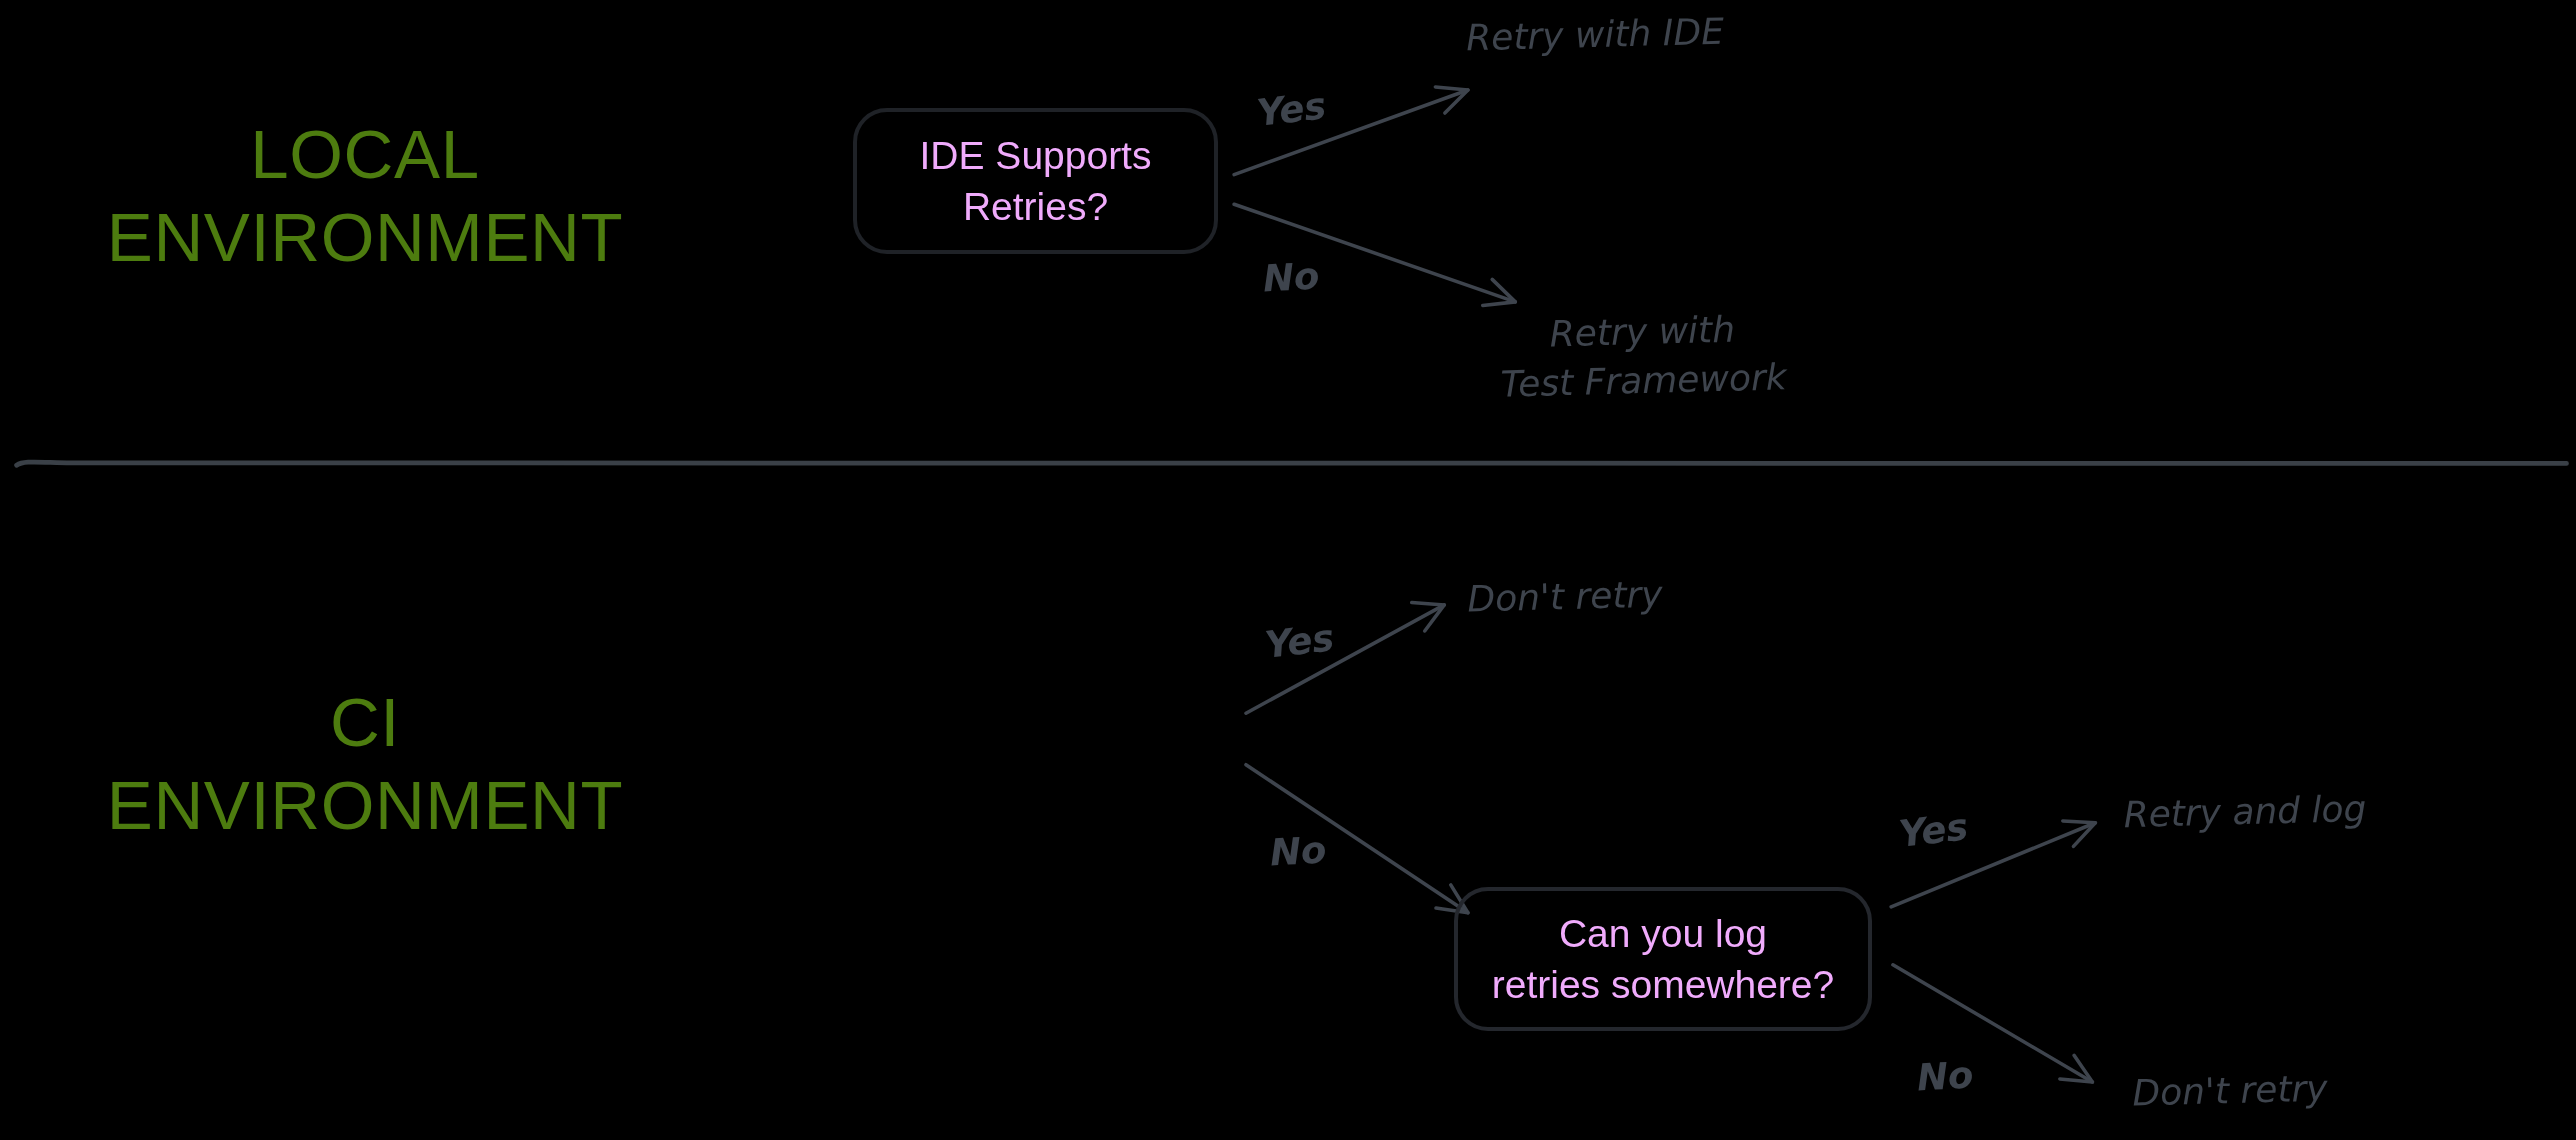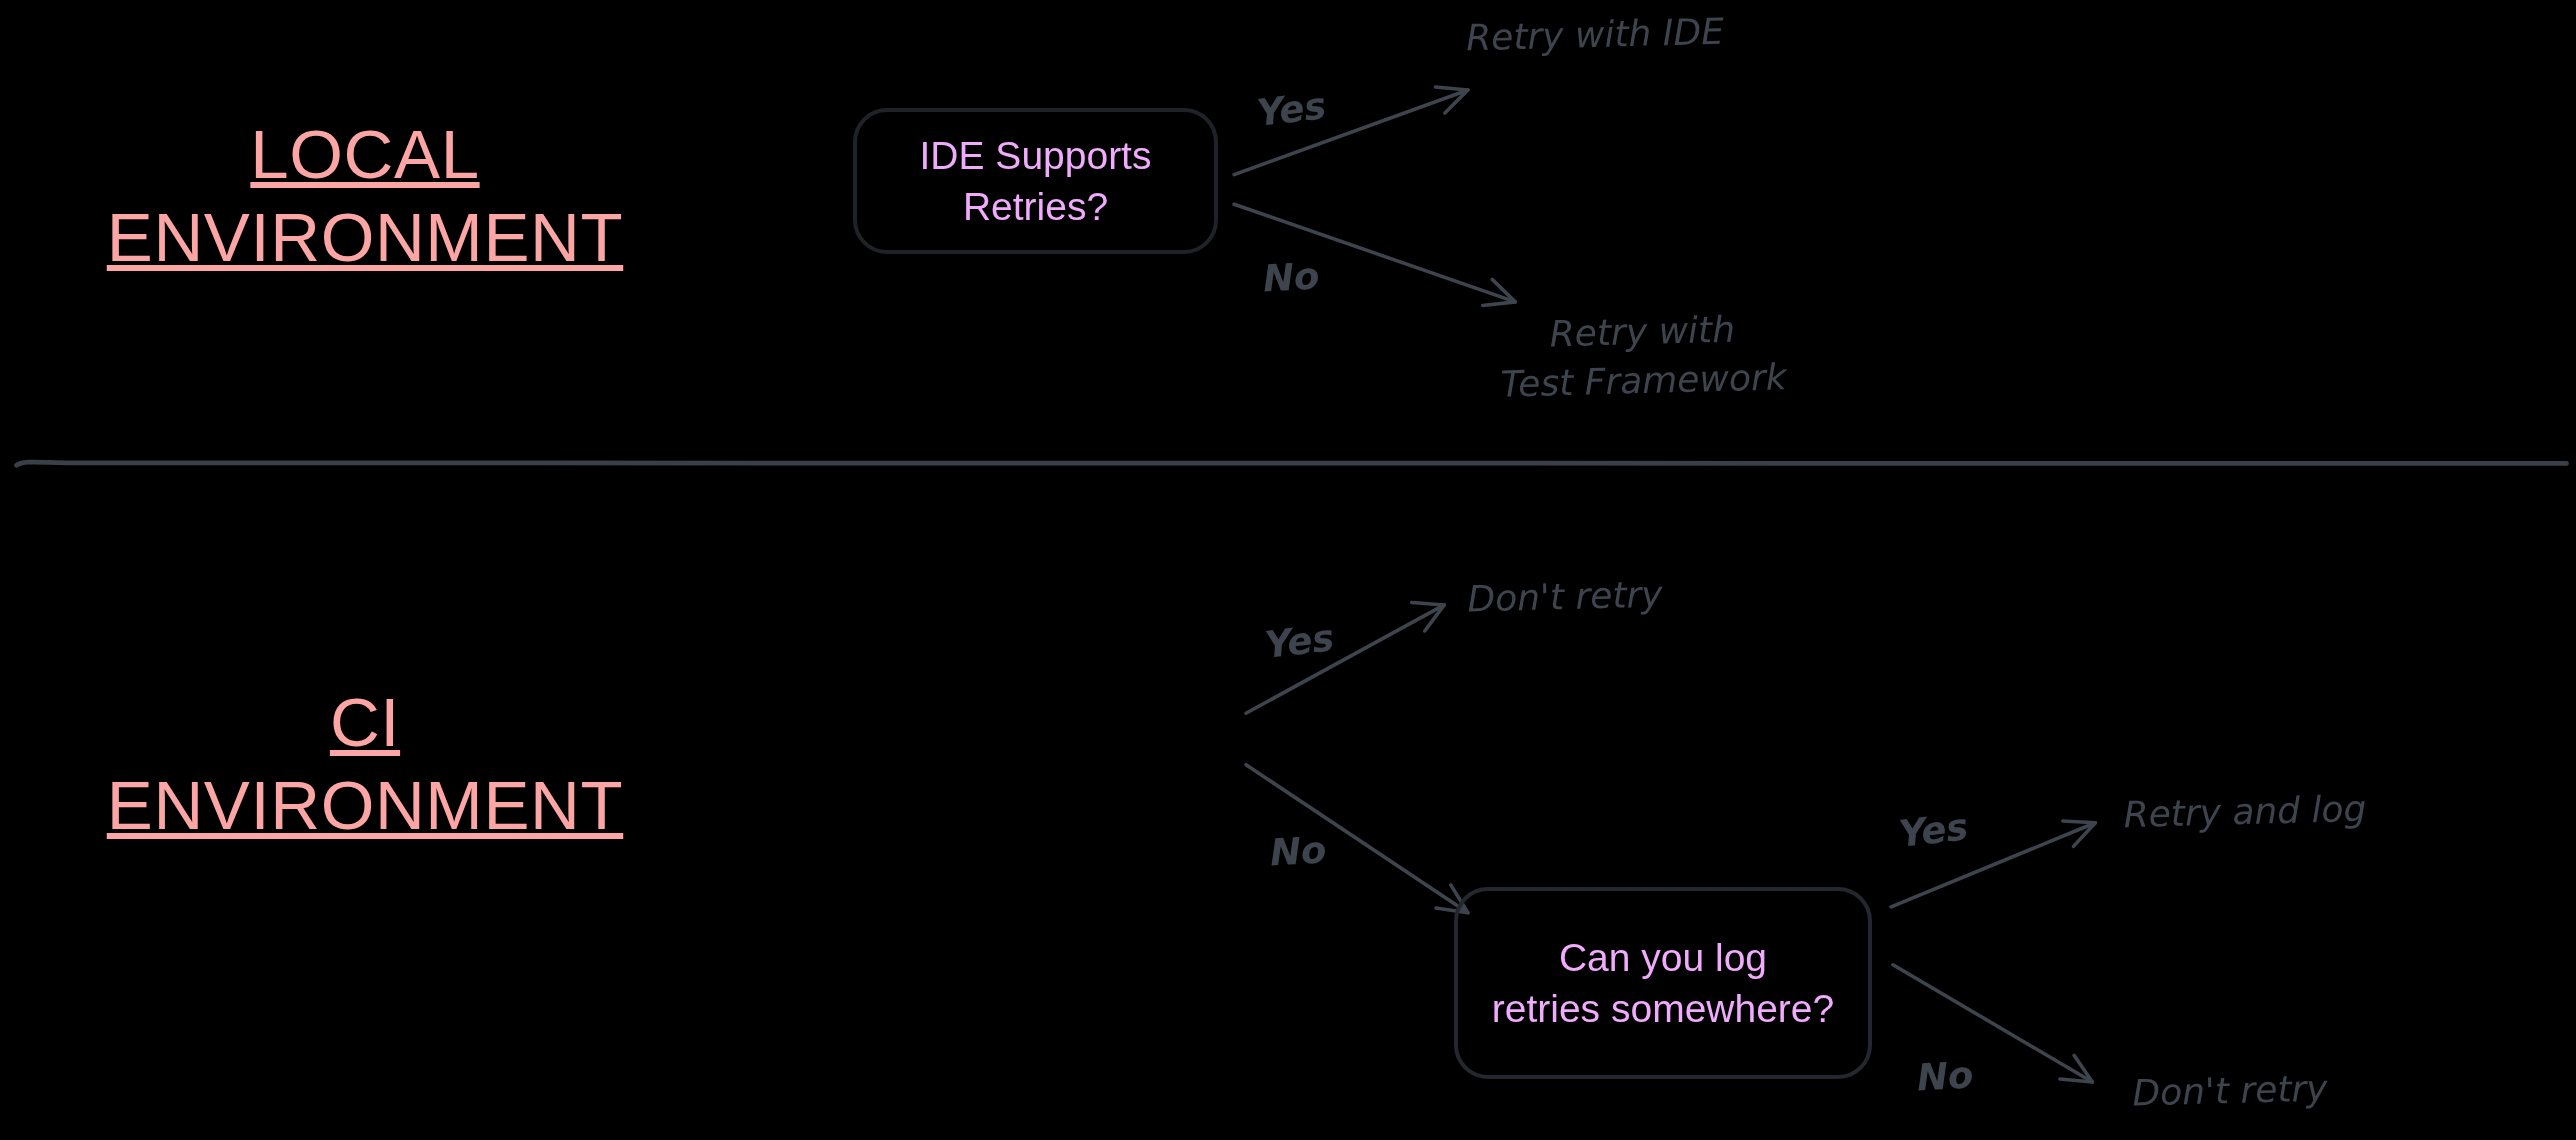--- a/index.html
+++ b/index.html
@@ -20,28 +20,27 @@
   }
   #edges {
     position: absolute;
     top: 0; left: 0;
     width: 2576px;
     height: 1140px;
   }
   .section-title {
     position: absolute;
     transform: translateX(-50%);
-    color: #fca5a5;
+    color: #4d7c0f;
     font-family: "Liberation Sans", sans-serif;
     font-size: 69px;
     line-height: 1.2;
     text-align: center;
     white-space: pre-line;
     letter-spacing: 0.6px;
-    text-decoration: underline;
   }
   .decision-box {
     position: absolute;
     border: 4.1px solid #1f2227;
     border-radius: 34px;
     display: flex;
     align-items: center;
     justify-content: center;
     box-sizing: border-box;
     background: transparent;
@@ -134,21 +133,21 @@
   <div class="section-title" style="left:365px; top:682px;">CI
 ENVIRONMENT</div>
 
 
   <div class="hand edge-label tilt-a" style="left:1265px; top:620px;">Yes</div>
 
   <div class="hand outcome" style="left:1565px; top:573px;">Don't retry</div>
 
   <div class="hand edge-label tilt-b" style="left:1270px; top:830px;">No</div>
 
-  <div class="decision-box" style="left:1454px; top:887px; width:418px; height:192px; border-color:#24272d;text-decoration:underline;">
+  <div class="decision-box" style="left:1454px; top:887px; width:418px; height:144px; border-color:#24272d;text-decoration:underline;">
     <div class="decision-text">Can you log
 retries somewhere?</div>
   </div>
 
   <div class="hand edge-label tilt-a" style="left:1899px; top:809px;">Yes</div>
 
   <div class="hand outcome" style="left:2245px; top:788px;">Retry and log</div>
 
   <div class="hand edge-label tilt-b" style="left:1917px; top:1055px;">No</div>
 

